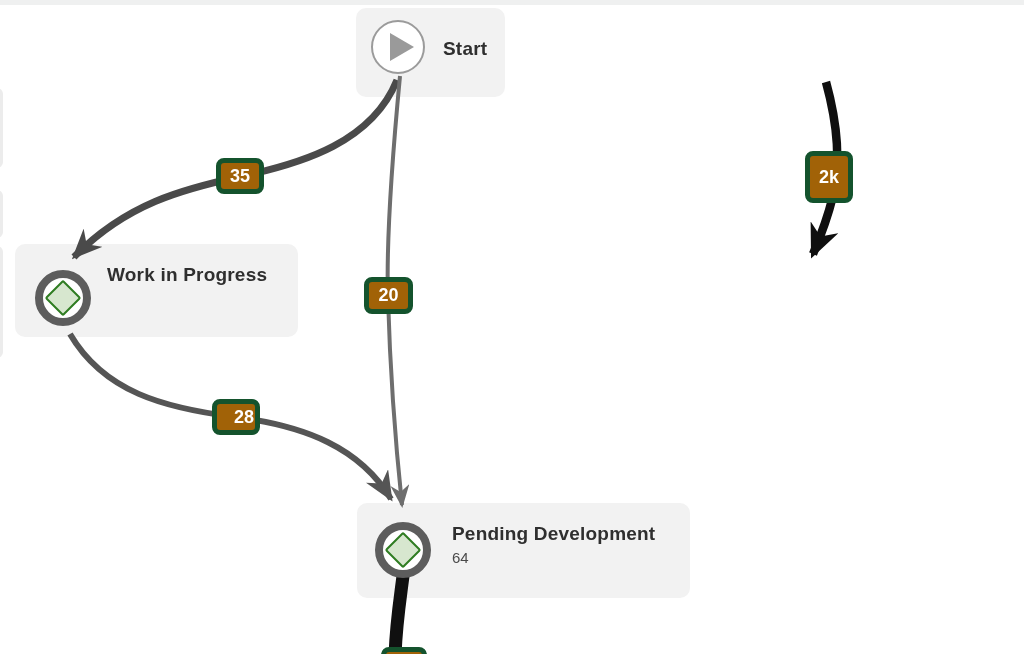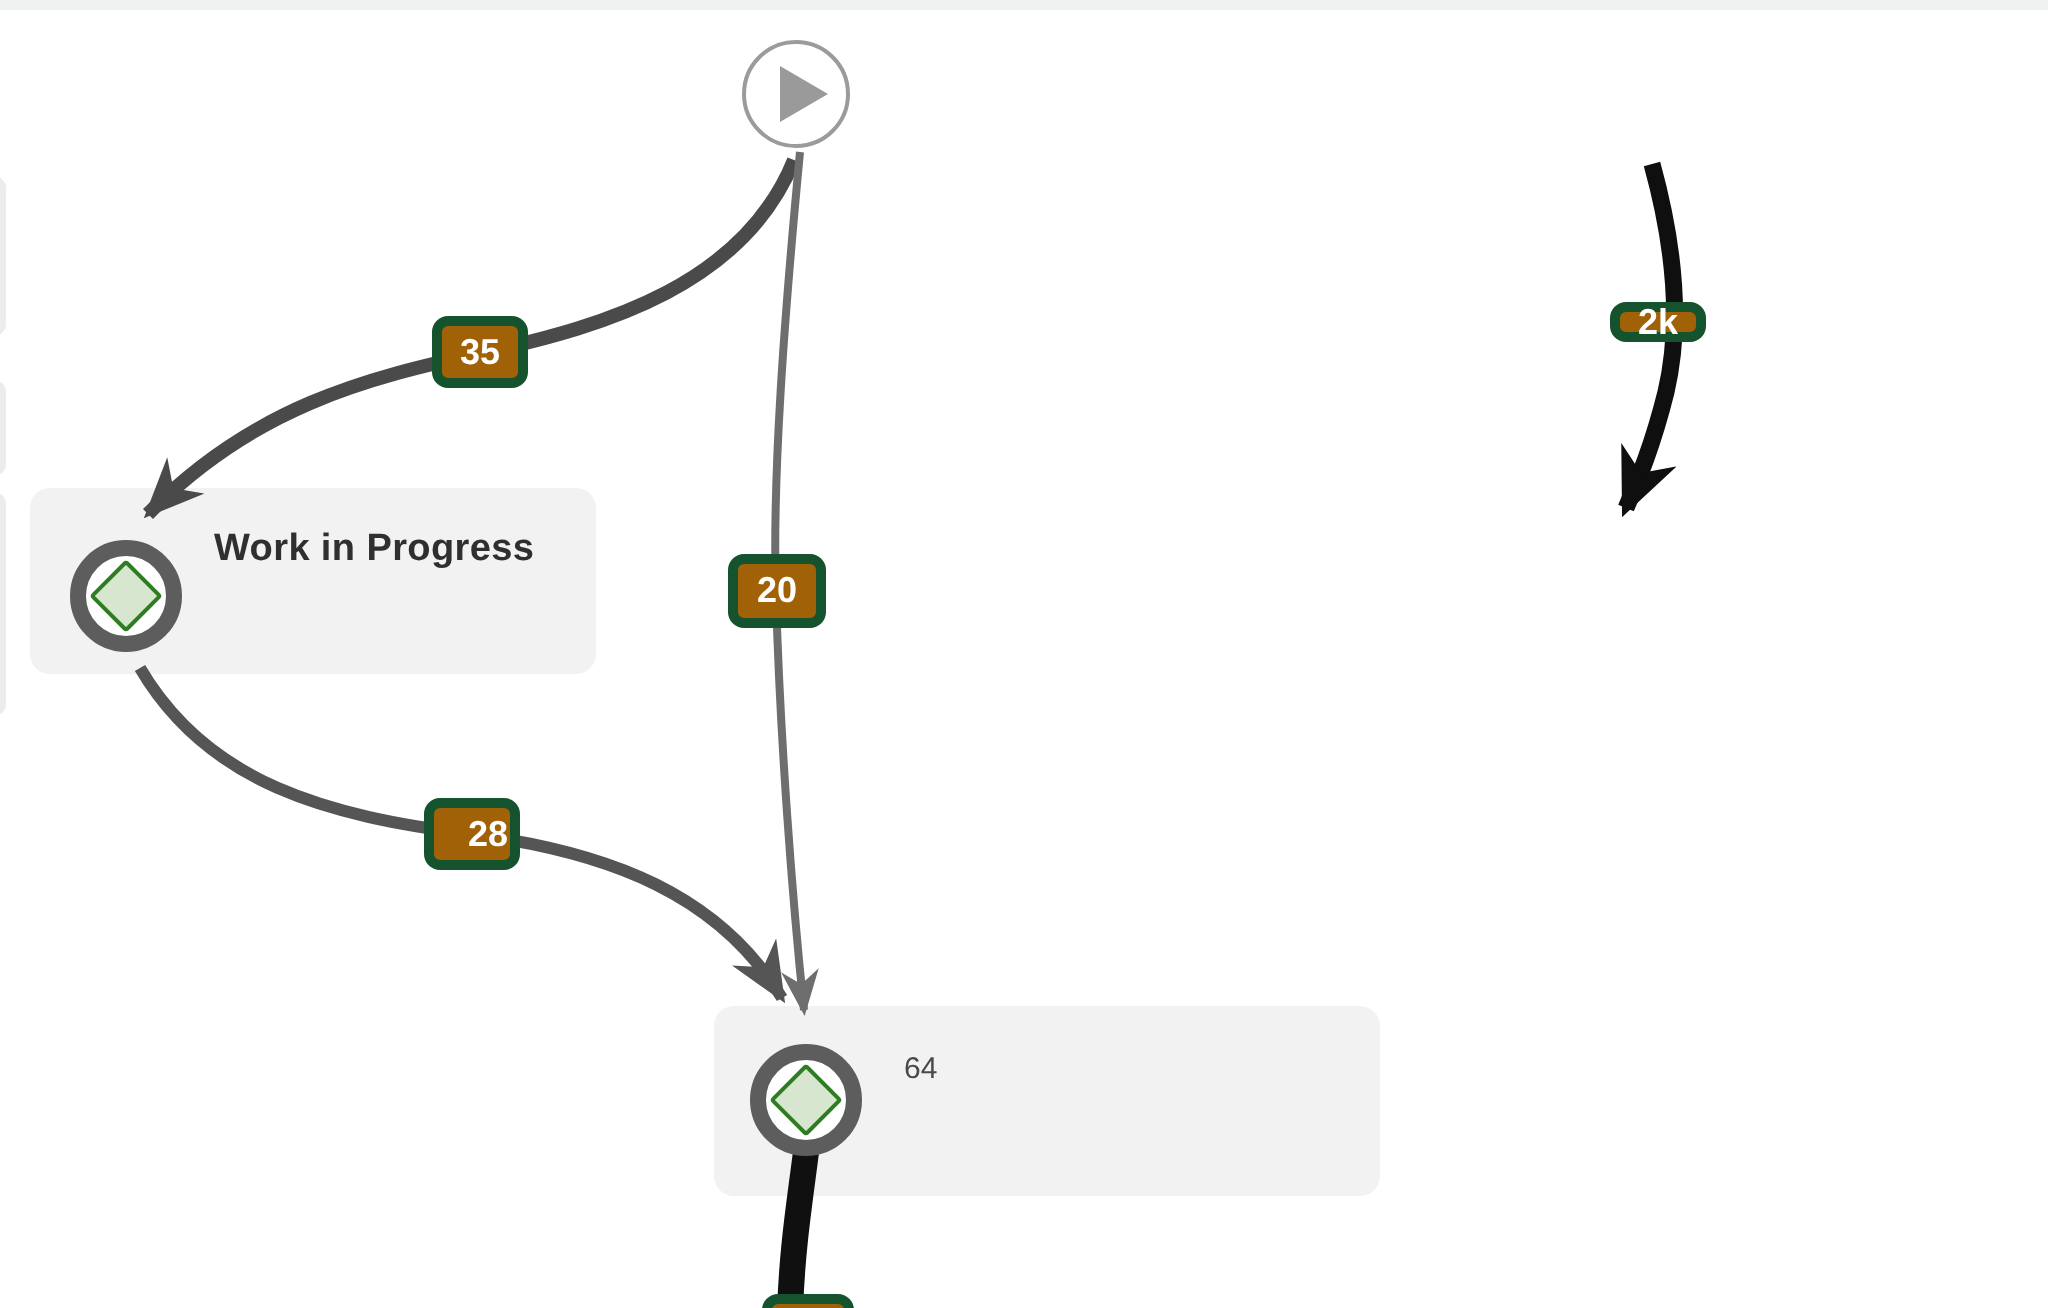--- a/index.html
+++ b/index.html
@@ -82,29 +82,35 @@
 <body>
 
 <div id="canvas">
 
   <div class="top-strip"></div>
 
   <div class="edge-sliver" style="top:88px;height:80px;"></div>
   <div class="edge-sliver" style="top:190px;height:48px;"></div>
   <div class="edge-sliver" style="top:246px;height:112px;"></div>
 
+  <div class="node-card" style="left:356px;top:8px;width:149px;height:89px;">
+    <div class="node-text" style="left:87px;top:30px;">
+      <div class="node-title">Start</div>
+    </div>
+  </div>
 
   <div class="node-card" style="left:15px;top:244px;width:283px;height:93px;">
     <div class="node-text" style="left:92px;top:20px;">
       <div class="node-title">Work in Progress</div>
     </div>
   </div>
 
   <div class="node-card" style="left:357px;top:503px;width:333px;height:95px;">
     <div class="node-text" style="left:95px;top:20px;">
+      <div class="node-title">Pending Development</div>
       <div class="node-count">64</div>
     </div>
   </div>
 
   <svg class="edges" width="1024" height="654" viewBox="0 0 1024 654">
     <defs>
       <marker id="ah-dark" markerUnits="userSpaceOnUse" markerWidth="30" markerHeight="26" refX="27" refY="13" orient="auto">
         <path d="M0,0 L30,13 L0,26 L9,13 Z" fill="#4a4a4a"></path>
       </marker>
       <marker id="ah-dark2" markerUnits="userSpaceOnUse" markerWidth="30" markerHeight="26" refX="27" refY="13" orient="auto">
@@ -140,17 +146,17 @@
   <div class="status-circle" style="left:375px;top:522px;">
     <div class="diamond"></div>
   </div>
 
   <div class="edge-badge" style="left:216px;top:158px;width:48px;height:36px;">35</div>
 
   <div class="edge-badge" style="left:364px;top:277px;width:49px;height:37px;">20</div>
 
   <div class="edge-badge" style="left:212px;top:399px;width:48px;height:36px;padding-left:16px;">28</div>
 
-  <div class="edge-badge" style="left:805px;top:151px;width:48px;height:20px;">2k</div>
+  <div class="edge-badge" style="left:805px;top:151px;width:48px;height:52px;">2k</div>
 
   <div class="edge-badge" style="left:381px;top:647px;width:46px;height:34px;"></div>
 
 </div>
 
 </body></html>

